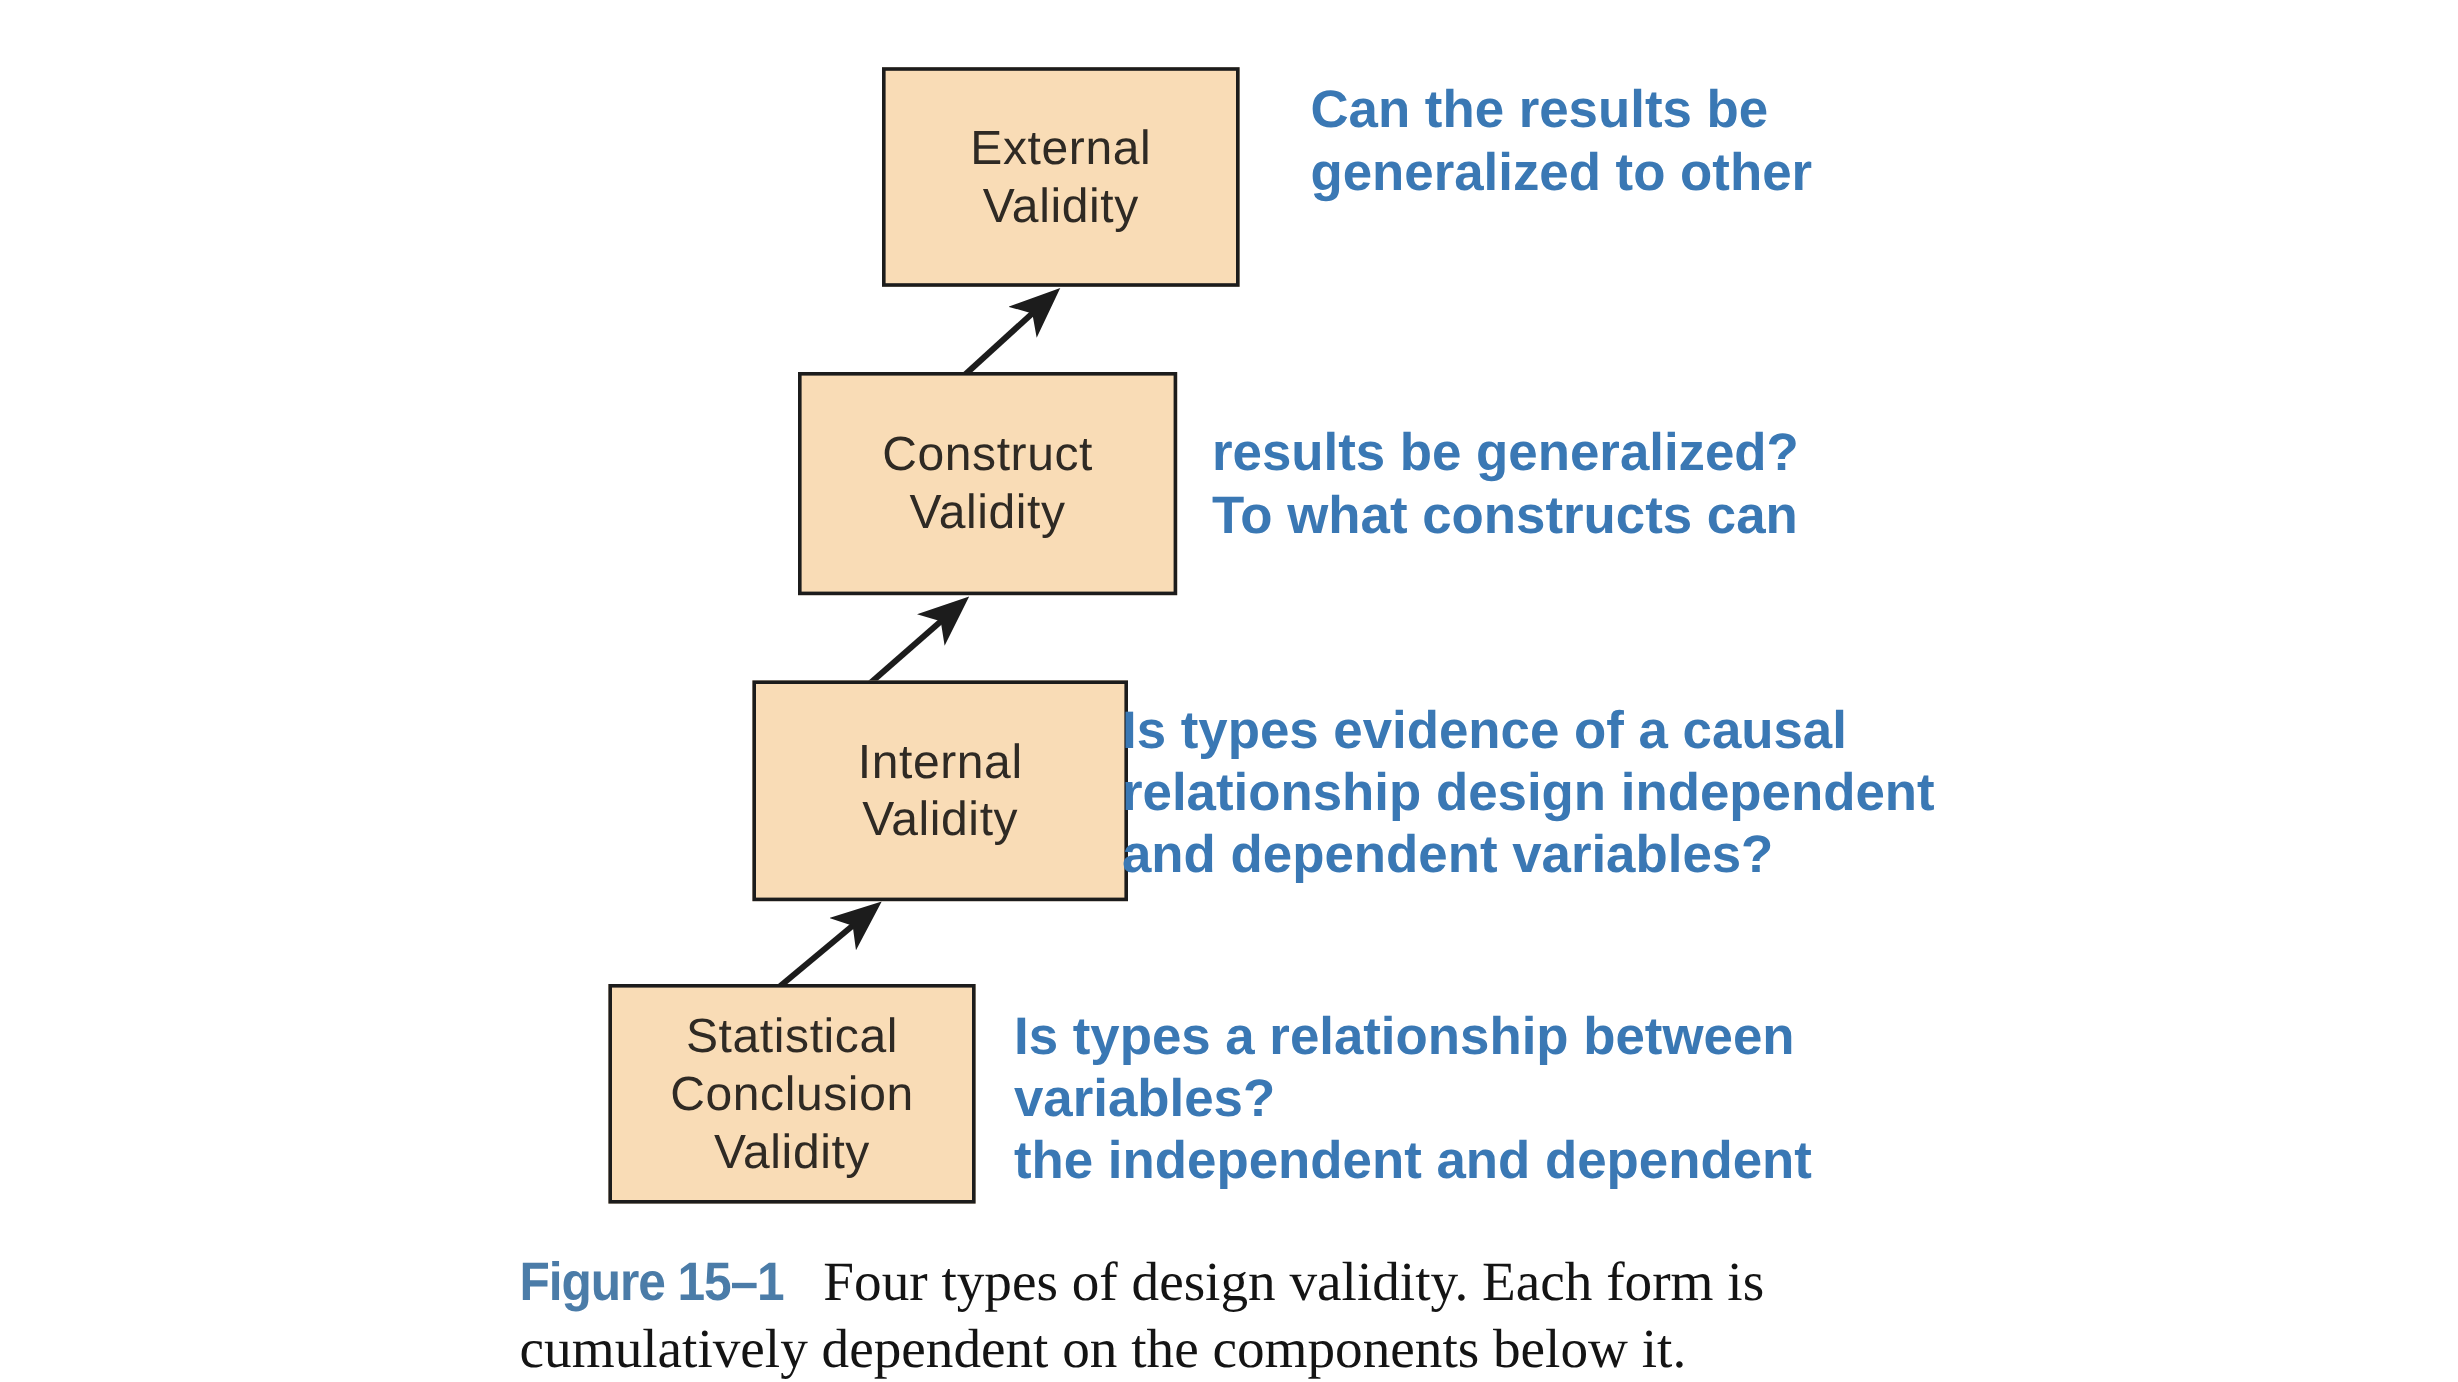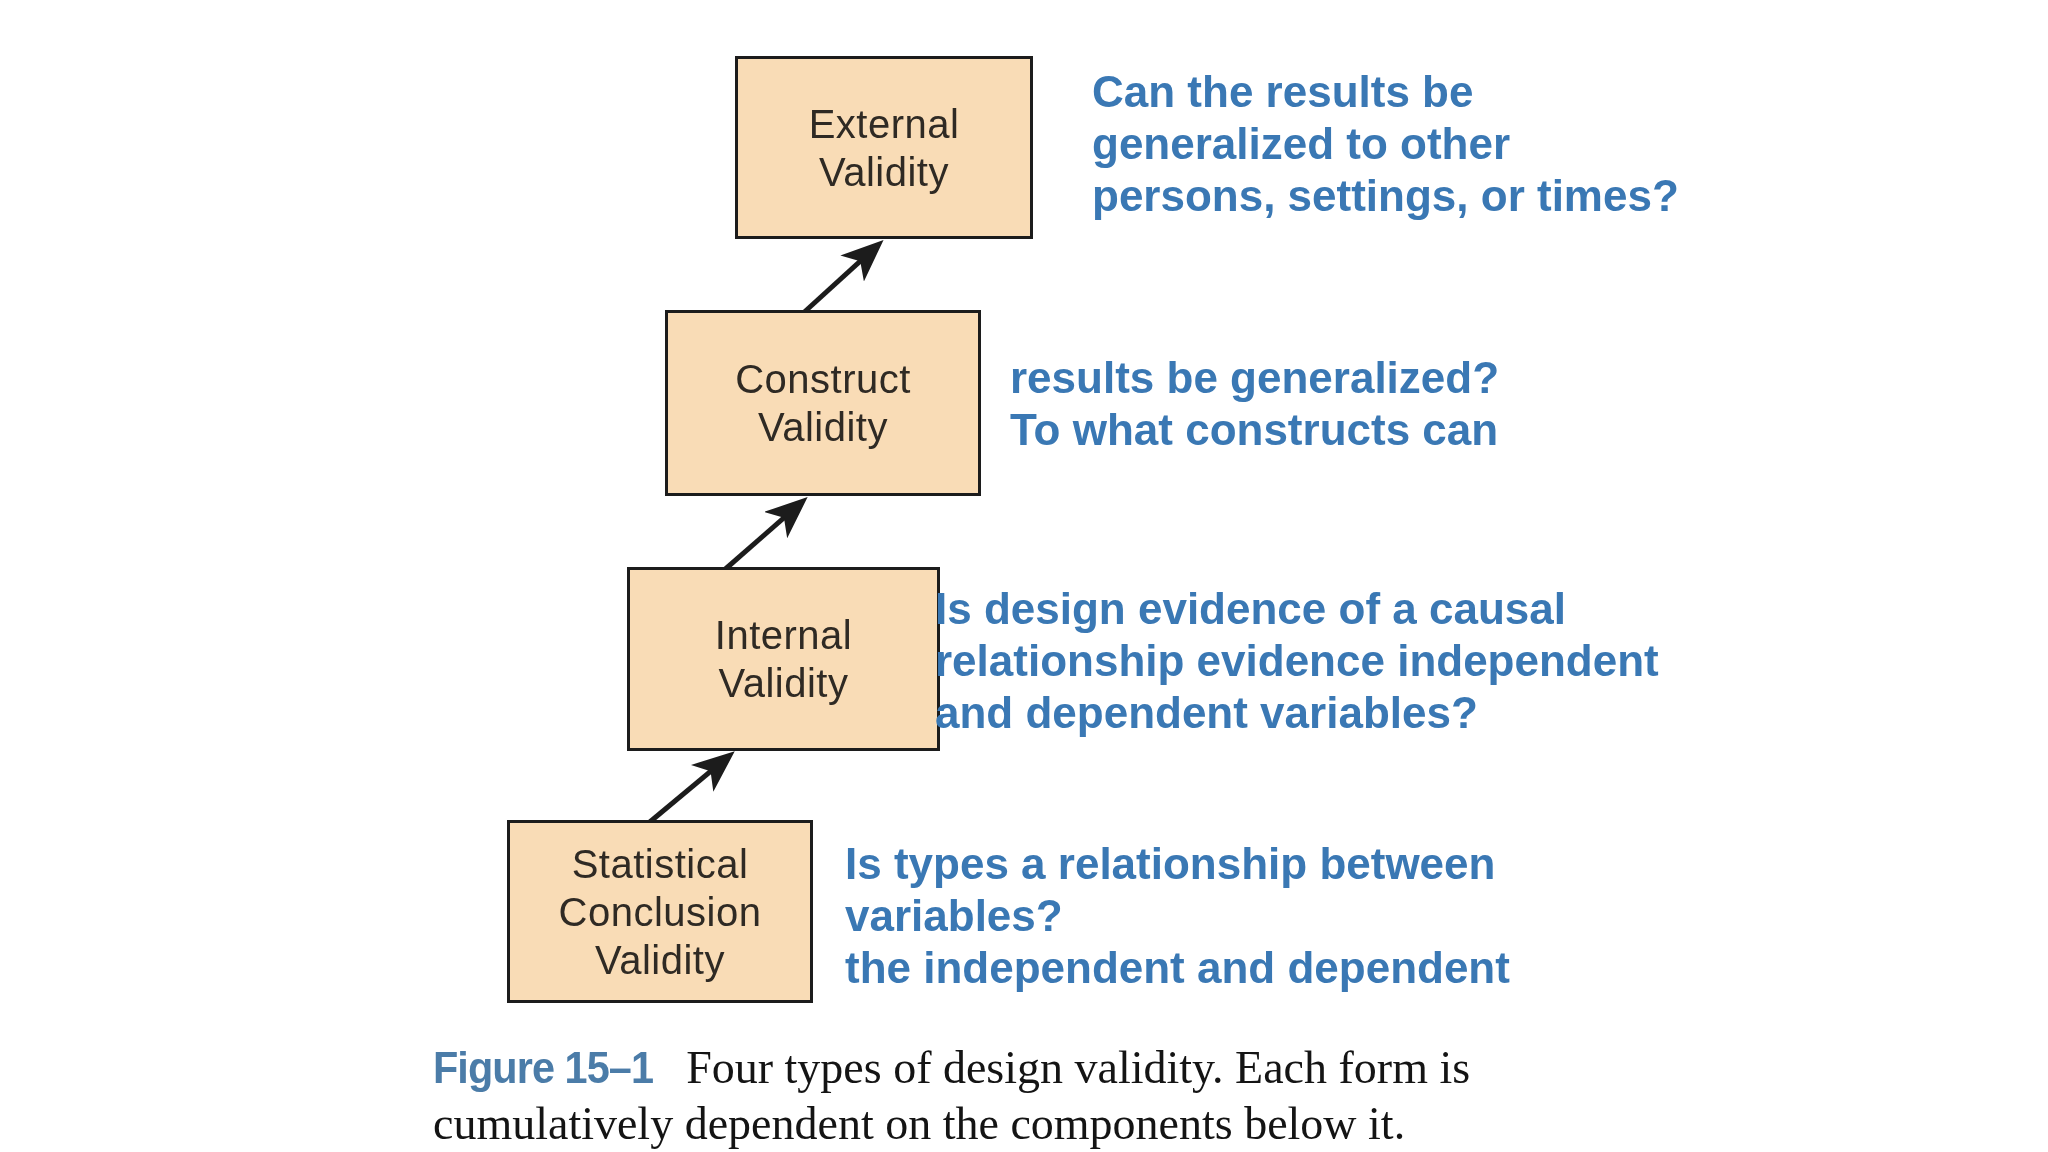--- a/index.html
+++ b/index.html
@@ -114,31 +114,30 @@
 
   <div class="vbox box-statistical">
     <span class="line">Statistical</span>
     <span class="line">Conclusion</span>
     <span class="line">Validity</span>
   </div>
 
   <div class="question q-external">
     <div>Can the results be</div>
     <div>generalized to other</div>
-    <div>persons, settings, or times?</div>
   </div>
 
   <div class="question q-construct">
     <div>results be generalized?</div>
     <div>To what constructs can</div>
   </div>
 
   <div class="question q-internal">
-    <div>Is design evidence of a causal</div>
-    <div>relationship evidence independent</div>
+    <div>Is types evidence of a causal</div>
+    <div>relationship design independent</div>
     <div>and dependent variables?</div>
   </div>
 
   <div class="question q-statistical">
     <div>Is types a relationship between</div>
     <div>variables?</div>
     <div>the independent and dependent</div>
   </div>
 
   <div class="caption">

